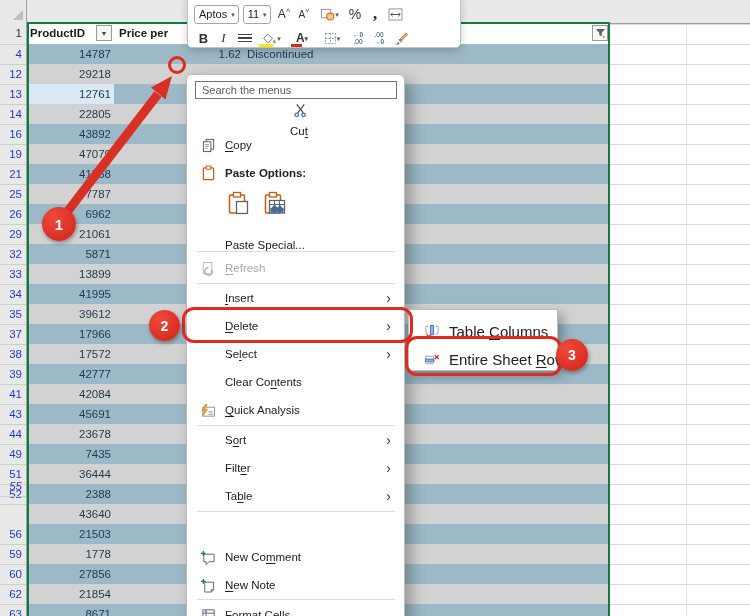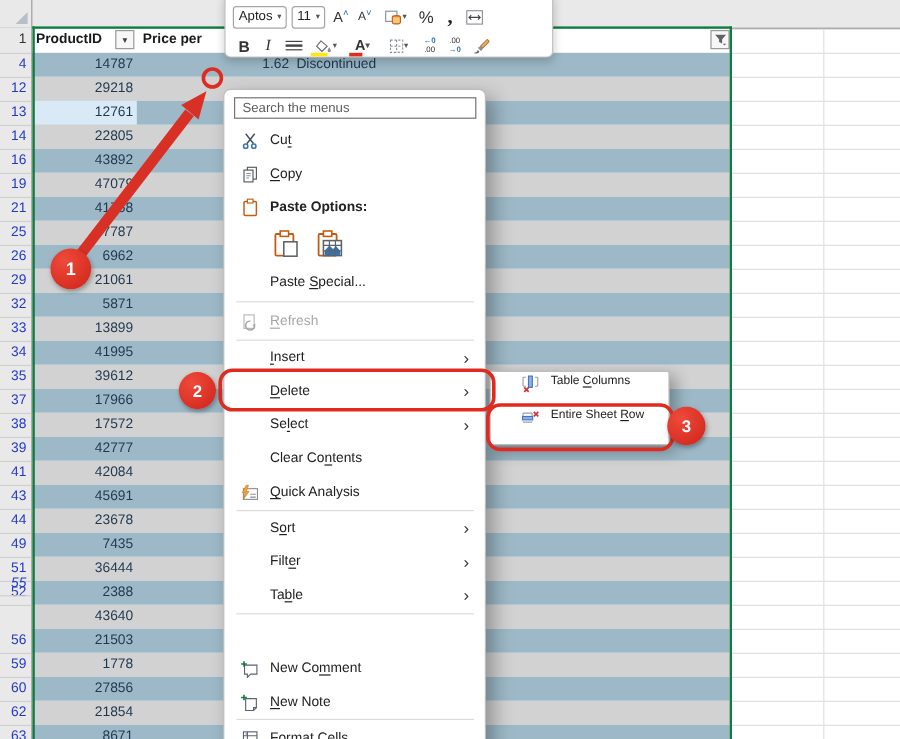--- a/index.html
+++ b/index.html
@@ -96,22 +96,22 @@
   .mi.boldlbl .lbl{font-weight:bold;}
   .sep{position:absolute;left:10px;width:198px;height:1px;background:#dcdcdc;}
   .paste-row{position:absolute;left:38px;top:112px;height:32px;display:flex;gap:9px;align-items:center;}
   .pbtn{width:27px;height:27px;display:flex;align-items:center;justify-content:center;}
   u{text-underline-offset:2px;}
 
   
   .smenu{position:absolute;left:408px;top:309px;width:150px;height:62px;background:#fff;
          border:1px solid #bdbdbd;border-radius:2px;box-shadow:5px 5px 12px rgba(0,0,0,.3);
          z-index:40;box-sizing:border-box;}
-  .smi{position:absolute;left:16px;width:144px;height:28px;display:flex;align-items:flex-start;
-       font-size:10px;color:#212121;}
+  .smi{position:absolute;left:6px;width:144px;height:28px;display:flex;align-items:flex-end;
+       font-size:15px;color:#212121;}
   .smi .ico{width:20px;margin-left:7px;flex:0 0 20px;display:flex;justify-content:center;}
   .smi .lbl{margin-left:7px;white-space:nowrap;}
 
   
   .abox{position:absolute;border:3px solid #df2b1f;border-radius:12px;z-index:50;pointer-events:none;}
   .abox1{left:182px;top:307px;width:225px;height:30px;}
   .abox2{left:405px;top:336px;width:151px;height:34px;}
   .acirc{position:absolute;border-radius:50%;background:radial-gradient(circle at 35% 30%,#ee4a3c,#cf2318);
          color:#fff;display:flex;align-items:center;justify-content:center;font-weight:bold;
          z-index:51;box-shadow:1px 2px 4px rgba(0,0,0,.35);}
@@ -344,21 +344,21 @@
           <path d="M6.5 9.5L9 8l2 2-1.5 2.5z" fill="#8a9097"></path>
           <path d="M3 14c1.8 0 3.2-.9 3.5-2.5L8 13c-1 1.6-2.8 2-5 1z" fill="#5f6368"></path>
         </svg>
       </span>
     </div>
   </div>
 
   <div class="cmenu">
     <input class="msearch" type="text" placeholder="Search the menus" style="">
 
-    <div class="mi" style="top:28px;">
+    <div class="mi" style="top:28px;flex-direction:column;">
       <span class="ico">
         <svg width="15" height="15" viewBox="0 0 16 16">
             <path d="M4 1.5l7 9M12 1.5l-7 9" stroke="#44505c" stroke-width="1.3" fill="none"></path>
             <circle cx="4" cy="12.6" r="1.9" fill="none" stroke="#3a76b0" stroke-width="1.4"></circle>
             <circle cx="11.2" cy="12.6" r="1.9" fill="none" stroke="#3a76b0" stroke-width="1.4"></circle>
           </svg>
       </span>
       <span class="lbl"><span>Cu</span><u>t</u><span></span></span>
     </div>
 
@@ -395,21 +395,21 @@
         <svg width="24" height="25" viewBox="0 0 24 25">
           <rect x="2.5" y="4" width="15" height="18" rx="1" fill="#fff" stroke="#c55a11" stroke-width="1.5"></rect>
           <rect x="6.5" y="1.5" width="7" height="4.5" fill="#fff" stroke="#c55a11" stroke-width="1.3"></rect>
           <rect x="6.5" y="9.5" width="15" height="12.5" fill="#fff" stroke="#5f6368" stroke-width="1.3"></rect>
           <path d="M7.5 18l4-4.5 3 3 2.5-2.5 3.5 4v3.5h-13z" fill="#2e75b6"></path>
           <path d="M6.5 13.5h15M6.5 18h15M11.5 9.5v13M16.5 9.5v13" stroke="#5f6368" stroke-width="1"></path>
         </svg>
       </span>
     </div>
 
-    <div class="mi" style="top:146px;">
+    <div class="mi" style="top:156px;">
       <span class="ico"></span>
       <span class="lbl"><span>Paste </span><u>S</u><span>pecial...</span></span>
     </div>
 
     <div class="sep" style="top:176px;"></div>
 
     <div class="mi disabled" style="top:179px;">
       <span class="ico">
         <svg width="15" height="15" viewBox="0 0 16 16">
             <rect x="2.5" y="1.5" width="9" height="12" fill="#fff" stroke="#b7b7b7"></rect>

